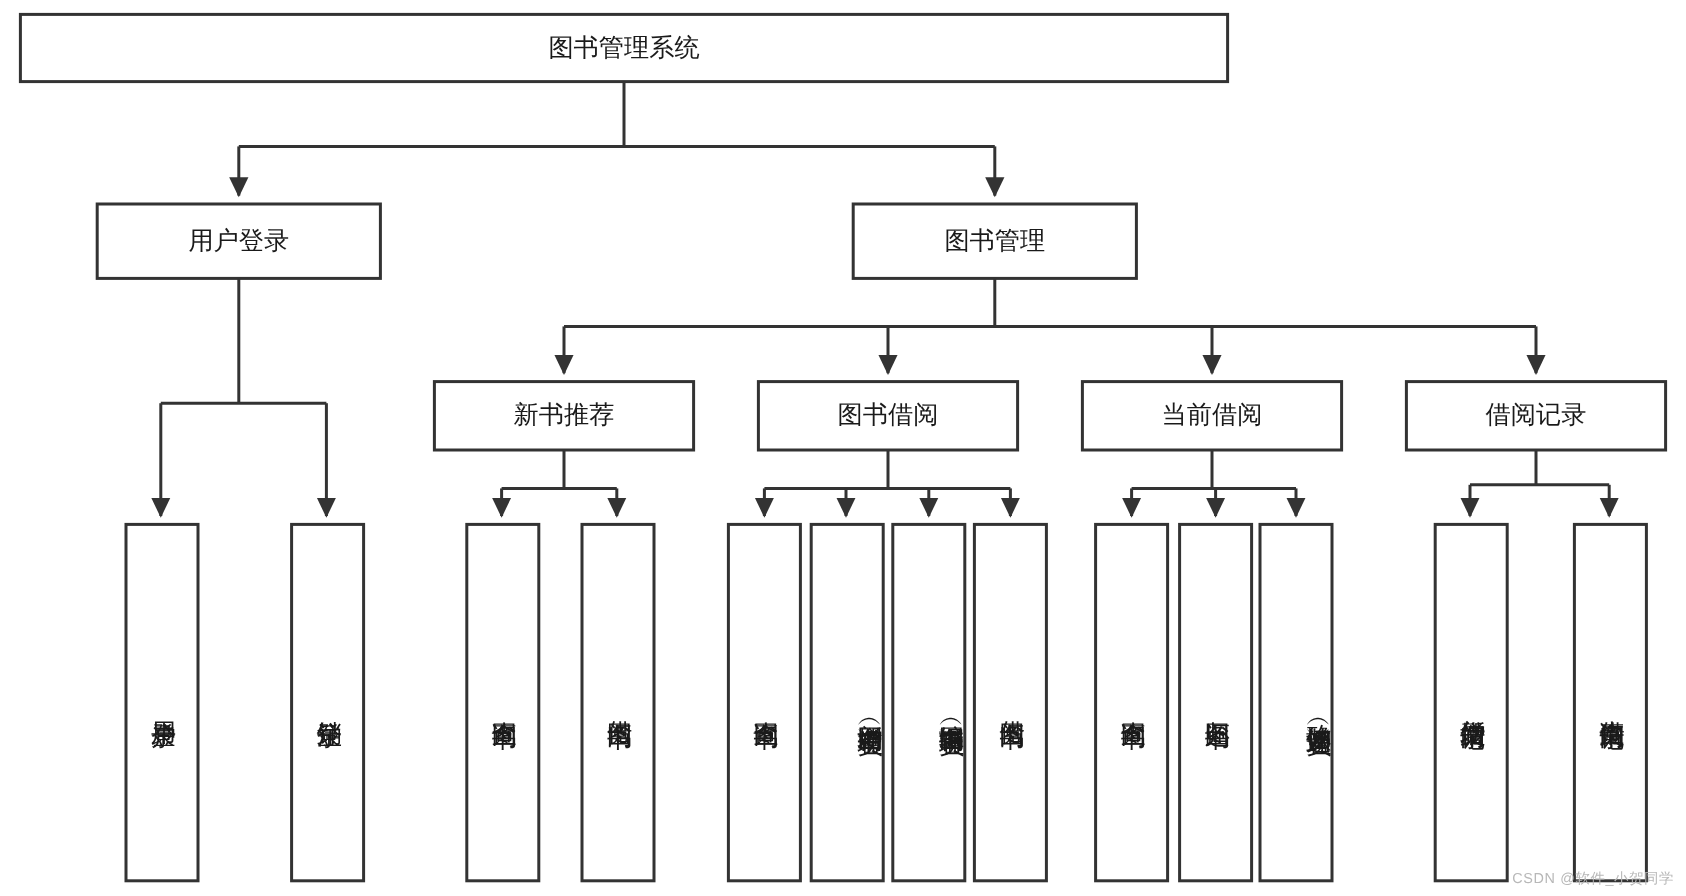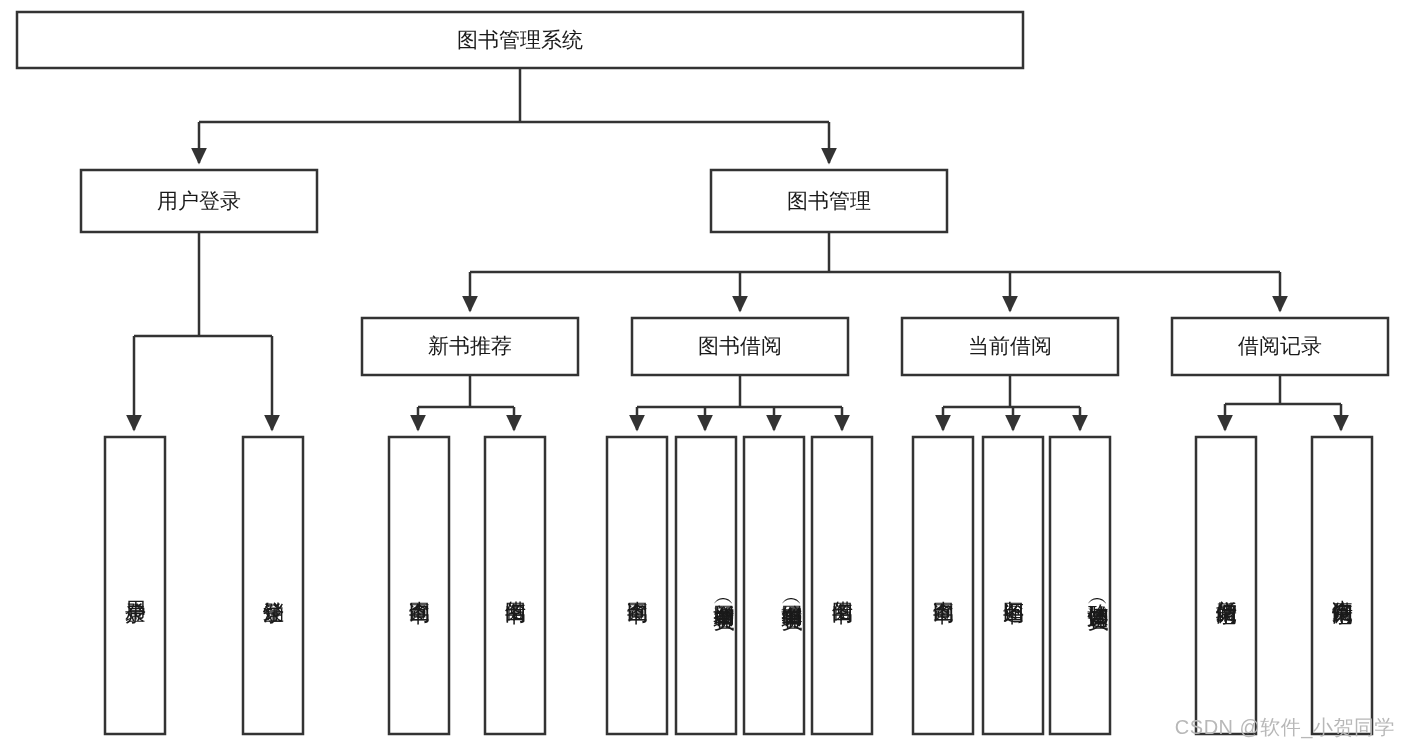--- a/index.html
+++ b/index.html
@@ -63,21 +63,21 @@
     display: flex;
     align-items: flex-start;
     justify-content: center;
     pointer-events: none;
   }
   .watermark {
     position: absolute;
     right: 10px;
     bottom: 6px;
     font-family: "Liberation Sans", "DejaVu Sans", sans-serif;
-    font-size: 20px;
+    font-size: 12px;
     color: #b8b8b8;
     white-space: nowrap;
     letter-spacing: 0.5px;
   }
 </style>
 </head>
 <body>
 
 <div id="diagram-root">
 

